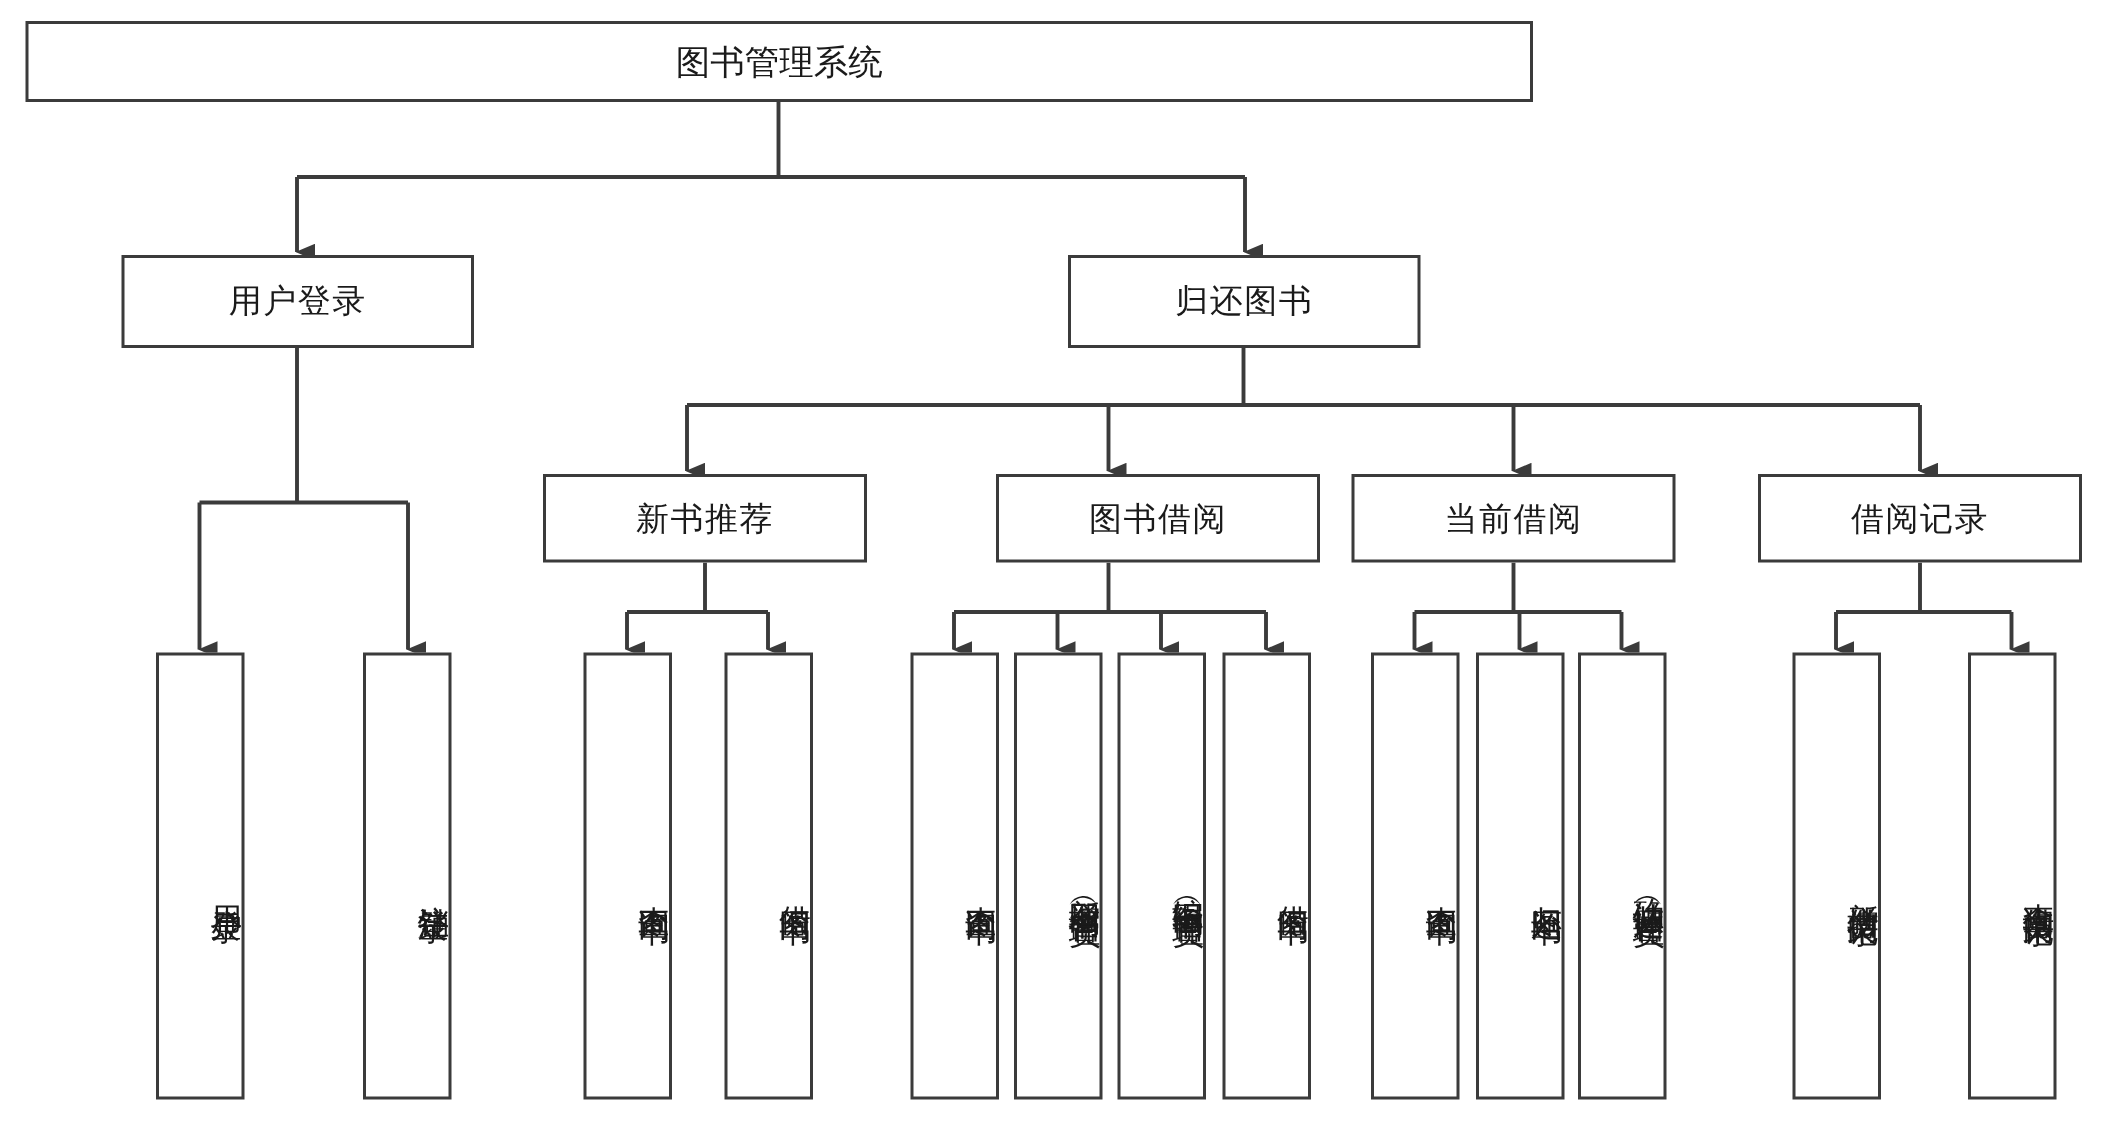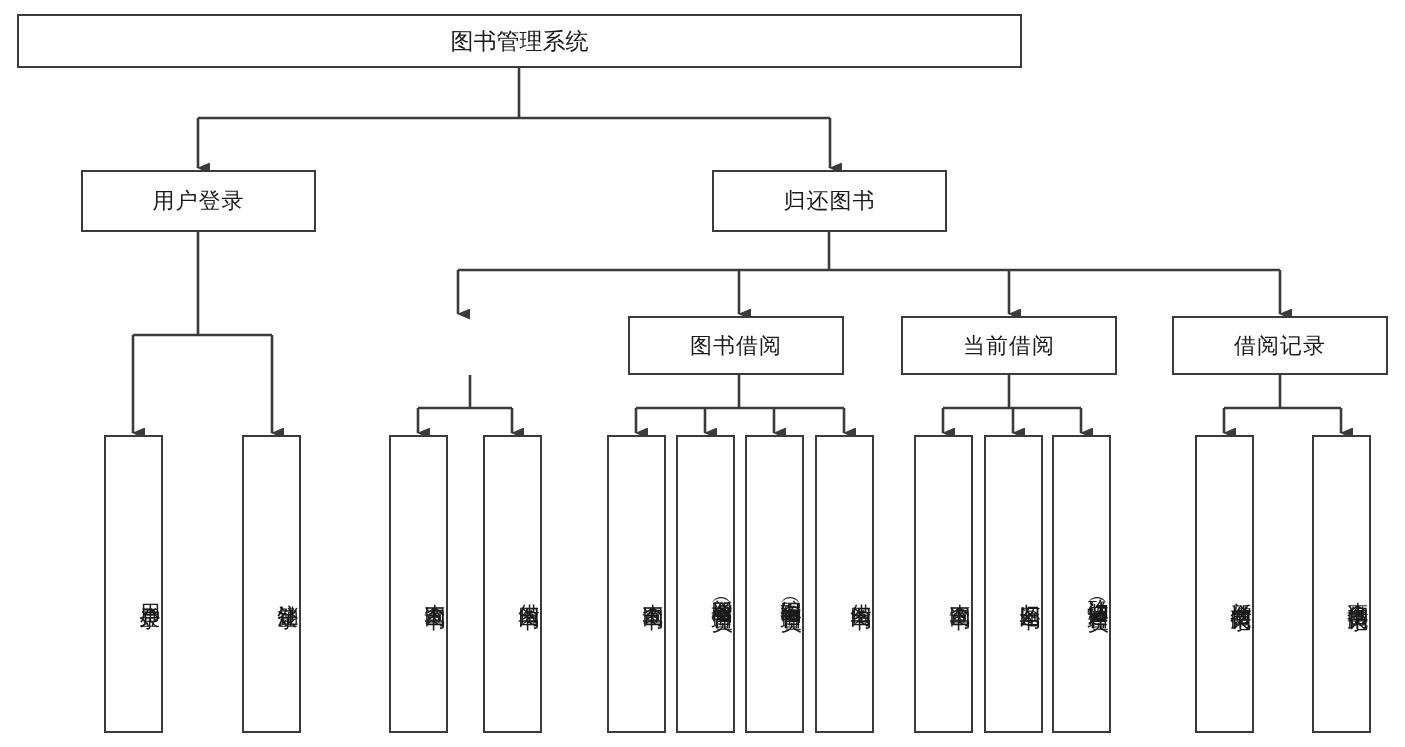--- a/index.html
+++ b/index.html
@@ -81,21 +81,24 @@
     <span>图书管理系统</span>
   </div>
 
   <div class="node h" style="left:81px;top:170px;width:235px;height:62px;">
     <span>用户登录</span>
   </div>
   <div class="node h" style="left:712px;top:170px;width:235px;height:62px;">
     <span>归还图书</span>
   </div>
 
-  <div class="node h" style="left:628px;top:316px;width:216px;height:59px;">
+  <div class="node h" style="left:362px;top:316px;width:216px;height:59px;">
+    <span>新书推荐</span>
+  </div>
+  <div class="node h" style="left:664px;top:316px;width:216px;height:59px;">
     <span>图书借阅</span>
   </div>
   <div class="node h" style="left:901px;top:316px;width:216px;height:59px;">
     <span>当前借阅</span>
   </div>
   <div class="node h" style="left:1172px;top:316px;width:216px;height:59px;align-items:center;">
     <span>借阅记录</span>
   </div>
 
   <div class="node leaf" style="left:104px;top:435px;width:59px;height:298px;">

